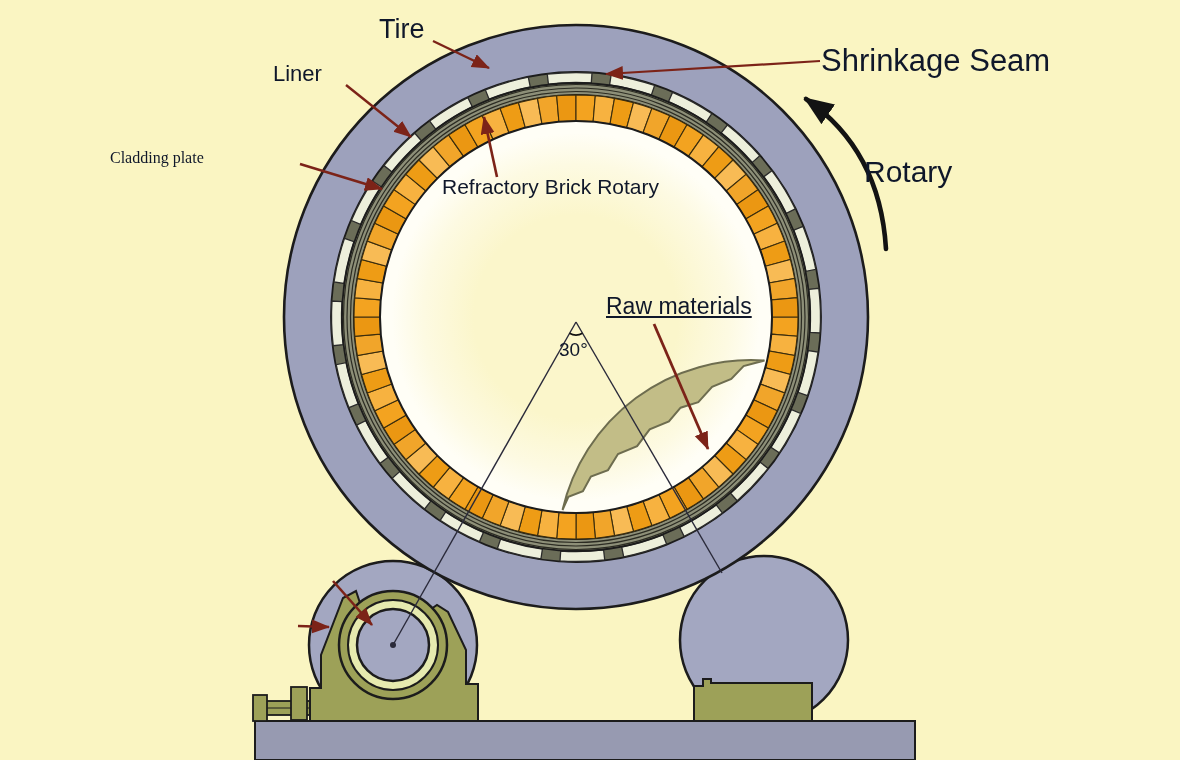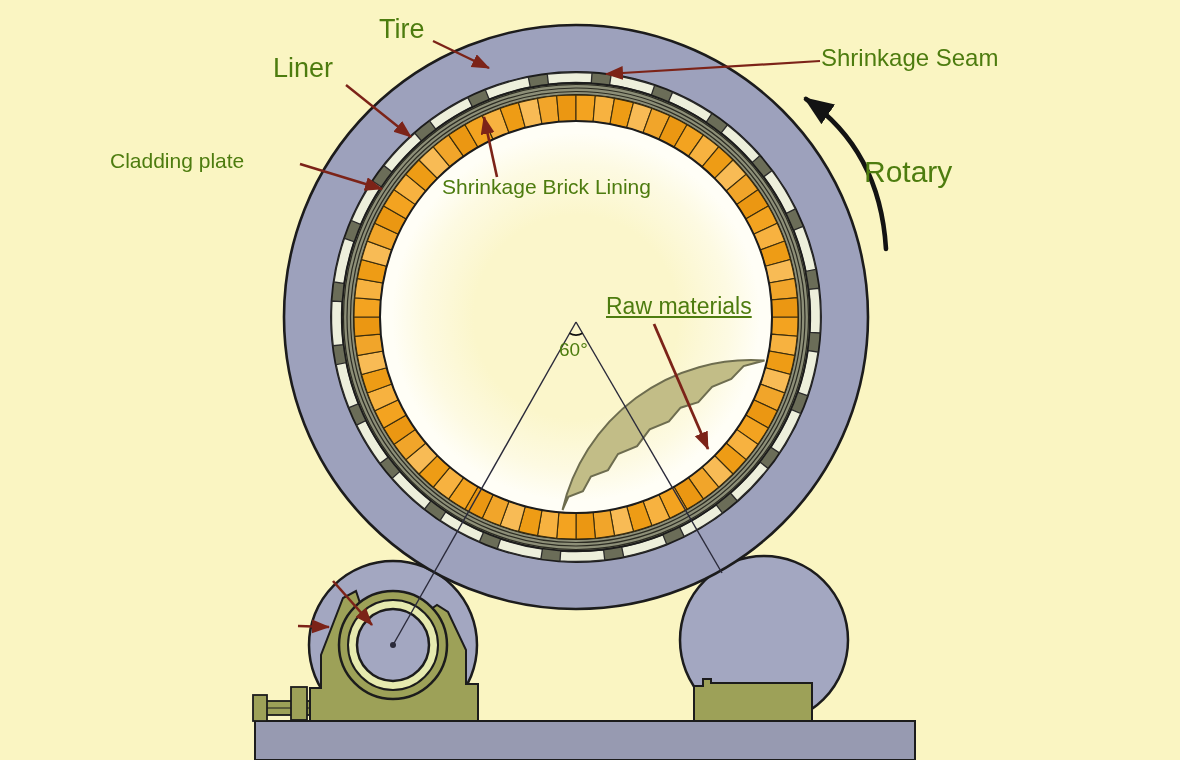--- a/index.html
+++ b/index.html
@@ -1,23 +1,23 @@
 <!DOCTYPE html>
 <html><head>
 <meta charset="utf-8">
 <style>
   html,body{margin:0;padding:0;background:#faf5c2;}
   .stage{position:relative;width:1180px;height:760px;background:#faf5c2;overflow:hidden;
          font-family:"Liberation Sans",sans-serif;}
   svg{position:absolute;left:0;top:0;}
-  .lbl{position:absolute;color:#4d7c0f;white-space:nowrap;line-height:1.05;}
+  .lbl{position:absolute;color:#0f172a;white-space:nowrap;line-height:1.05;}
   .tire{left:379px;top:15px;font-size:27px;}
-  .liner{left:273px;top:54px;font-size:27px;}
-  .cladding{left:110px;top:150px;font-size:21px;}
-  .shrinkage{left:821px;top:45px;font-size:24px;}
+  .liner{left:273px;top:62px;font-size:22px;}
+  .cladding{left:110px;top:150px;font-size:16px;font-family:Liberation Serif, serif;}
+  .shrinkage{left:821px;top:45px;font-size:31px;}
   .rotary{left:864px;top:156px;font-size:30px;}
   .refractory{left:442px;top:176px;font-size:21px;}
   .raw{left:606px;top:294px;font-size:23px;text-decoration:underline;}
   .deg{left:559px;top:340px;font-size:19px;}
 </style>
 </head>
 <body>
 
 <div class="stage">
   <svg id="scene" width="1180" height="760" viewBox="0 0 1180 760">
@@ -195,16 +195,16 @@
       <g>
         <path d="M 886,249 Q 880,150 806,99" fill="none" stroke="#131313" stroke-width="4.6" stroke-linecap="round" marker-end="url(#ahb)"></path>
       </g>
     </svg>
 
   <div class="lbl tire">Tire</div>
   <div class="lbl liner">Liner</div>
   <div class="lbl cladding">Cladding plate</div>
   <div class="lbl shrinkage">Shrinkage Seam</div>
   <div class="lbl rotary">Rotary</div>
-  <div class="lbl refractory">Shrinkage Brick Lining</div>
+  <div class="lbl refractory">Refractory Brick Rotary</div>
   <div class="lbl raw">Raw materials</div>
-  <div class="lbl deg">60°</div>
+  <div class="lbl deg">30°</div>
 </div>
 
 </body></html>

